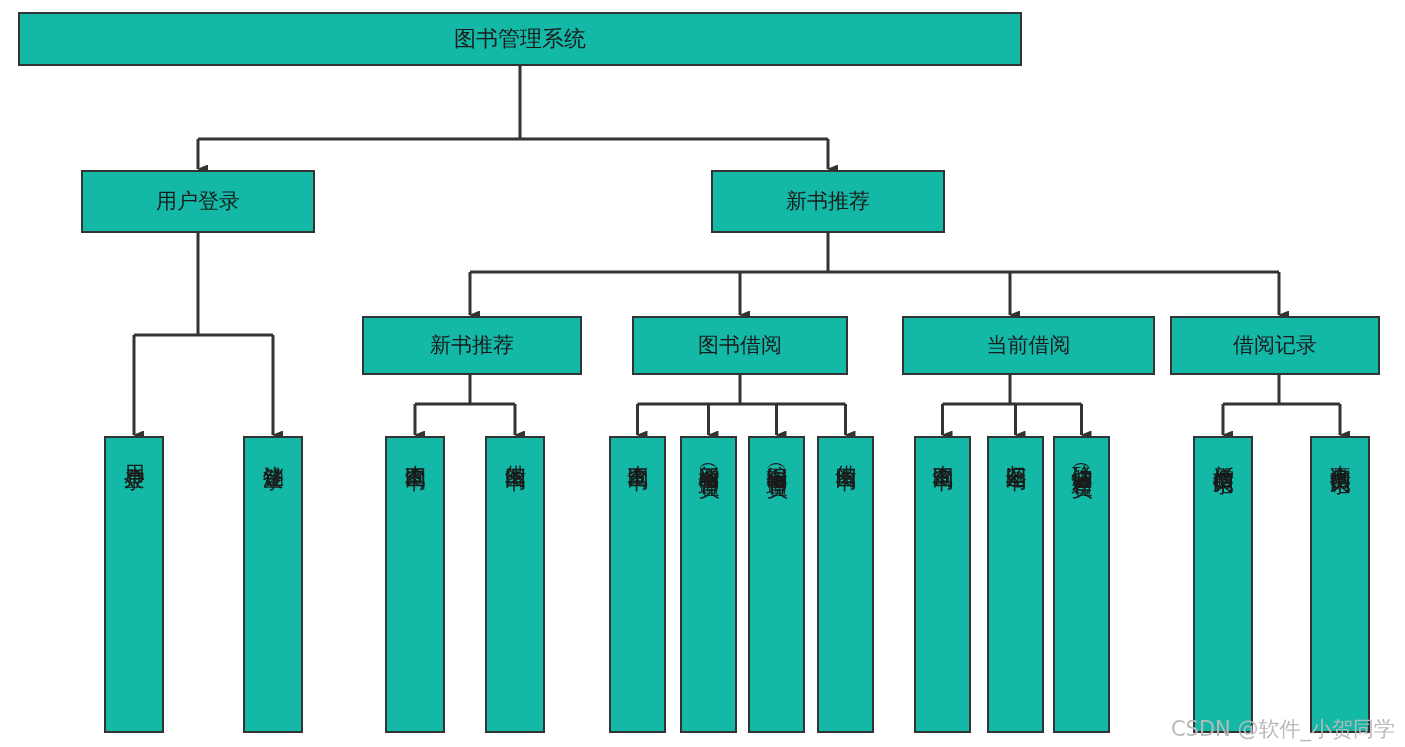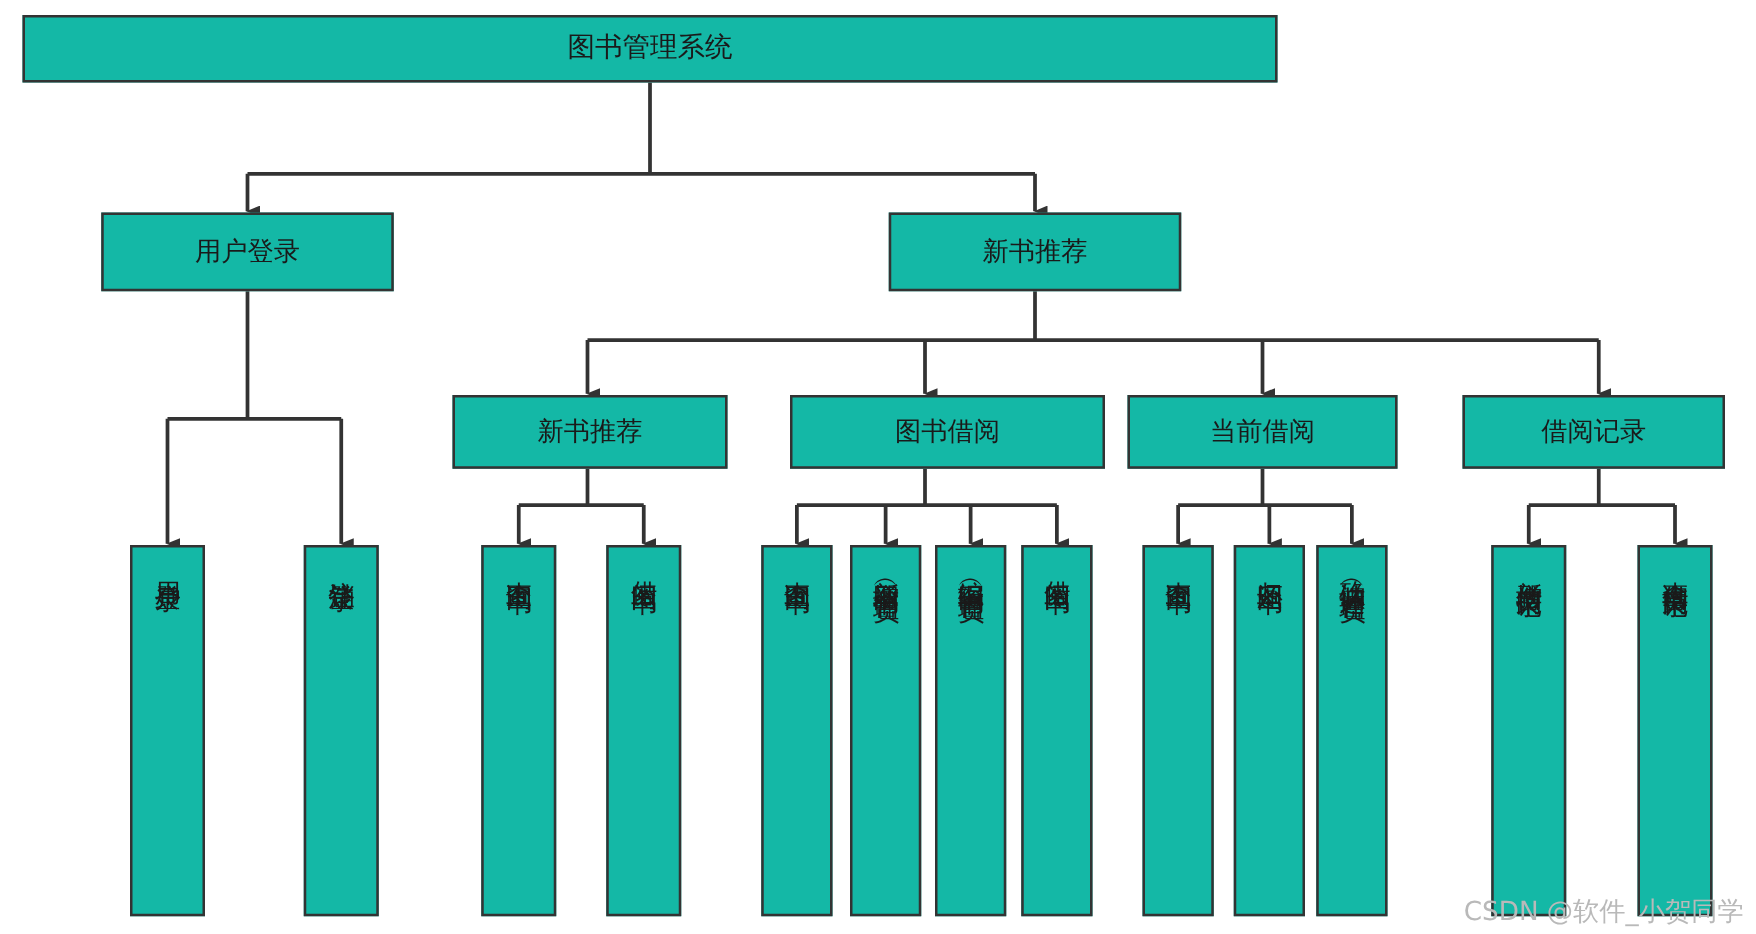--- a/index.html
+++ b/index.html
@@ -123,24 +123,24 @@
       </div>
       <div class="node level2 horizontal" style="left: 81px; top: 170px; width: 234px; height: 63px;">
         <div class="label">用户登录</div>
       </div>
       <div class="node level2 horizontal" style="left: 711px; top: 170px; width: 234px; height: 63px;">
         <div class="label">新书推荐</div>
       </div>
       <div class="node level3 horizontal" style="left: 362px; top: 316px; width: 220px; height: 59px;">
         <div class="label">新书推荐</div>
       </div>
-      <div class="node level3 horizontal" style="left: 632px; top: 316px; width: 252px; height: 59px;">
+      <div class="node level3 horizontal" style="left: 632px; top: 316px; width: 216px; height: 59px;">
         <div class="label">图书借阅</div>
       </div>
-      <div class="node level3 horizontal" style="left: 902px; top: 316px; width: 216px; height: 59px;">
+      <div class="node level3 horizontal" style="left: 902px; top: 316px; width: 253px; height: 59px;">
         <div class="label">当前借阅</div>
       </div>
       <div class="node level3 horizontal" style="left: 1170px; top: 316px; width: 210px; height: 59px;">
         <div class="label">借阅记录</div>
       </div>
       <div class="node leaf vertical" style="left: 104px; top: 436px; width: 60px; height: 297px;">
         <div class="label">用户登录</div>
       </div>
       <div class="node leaf vertical" style="left: 243px; top: 436px; width: 60px; height: 297px;">
         <div class="label">注销登录</div>

